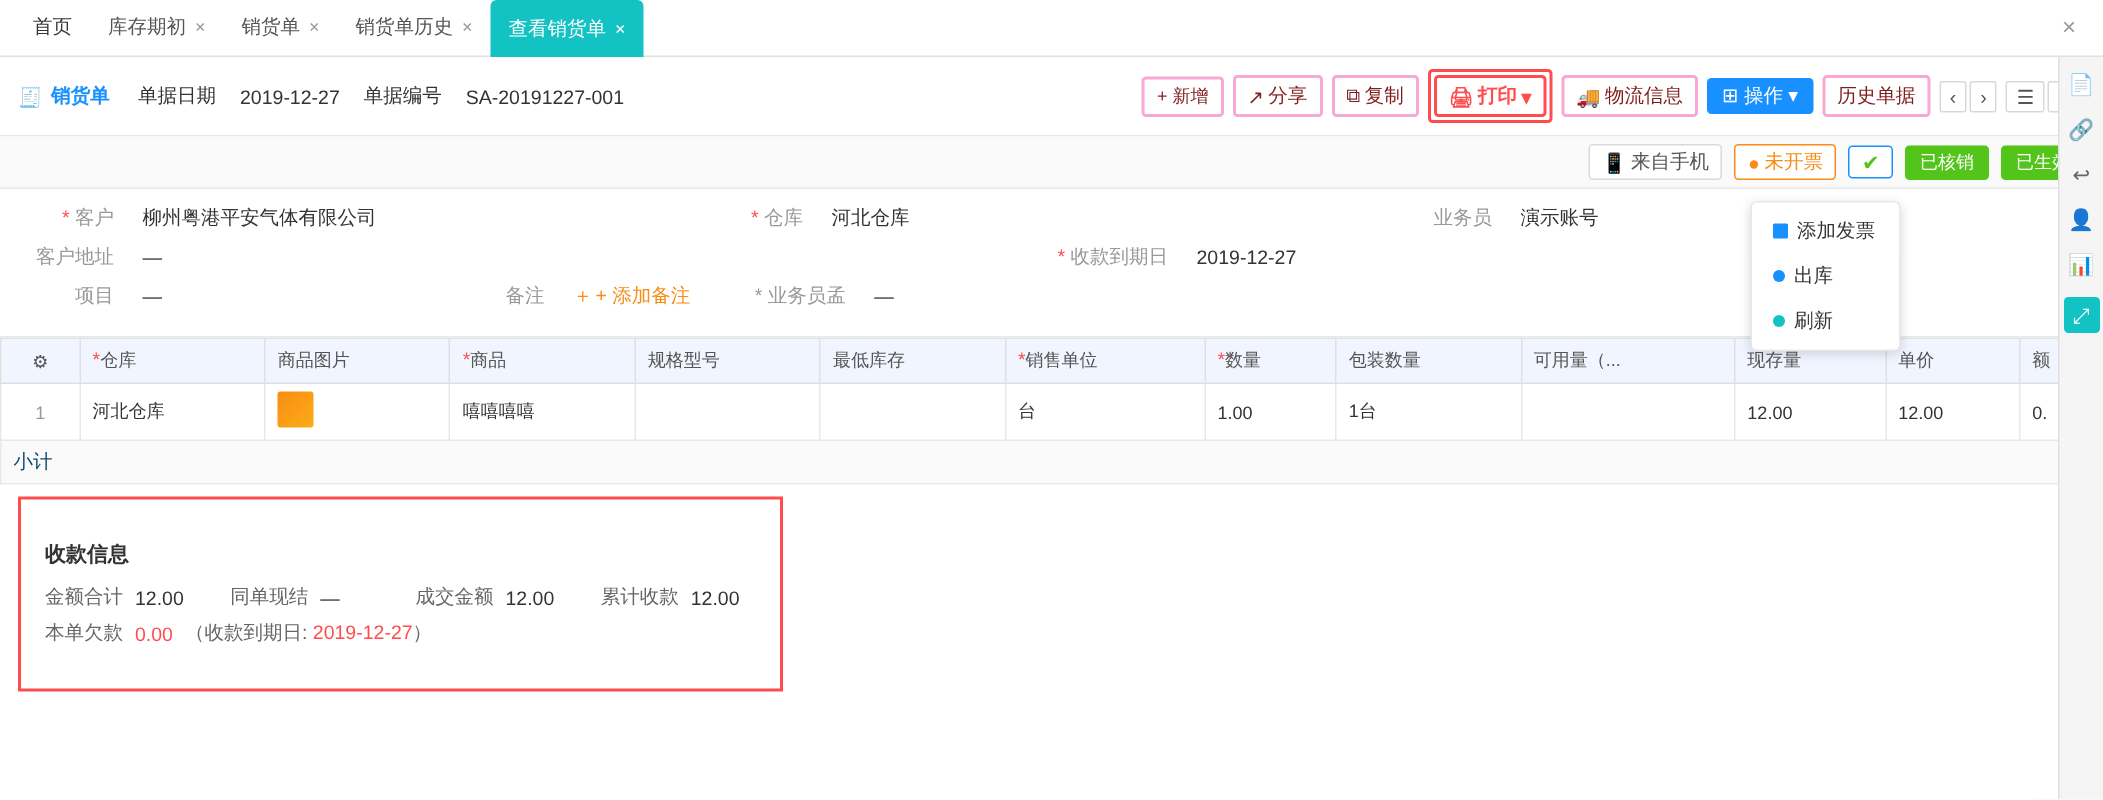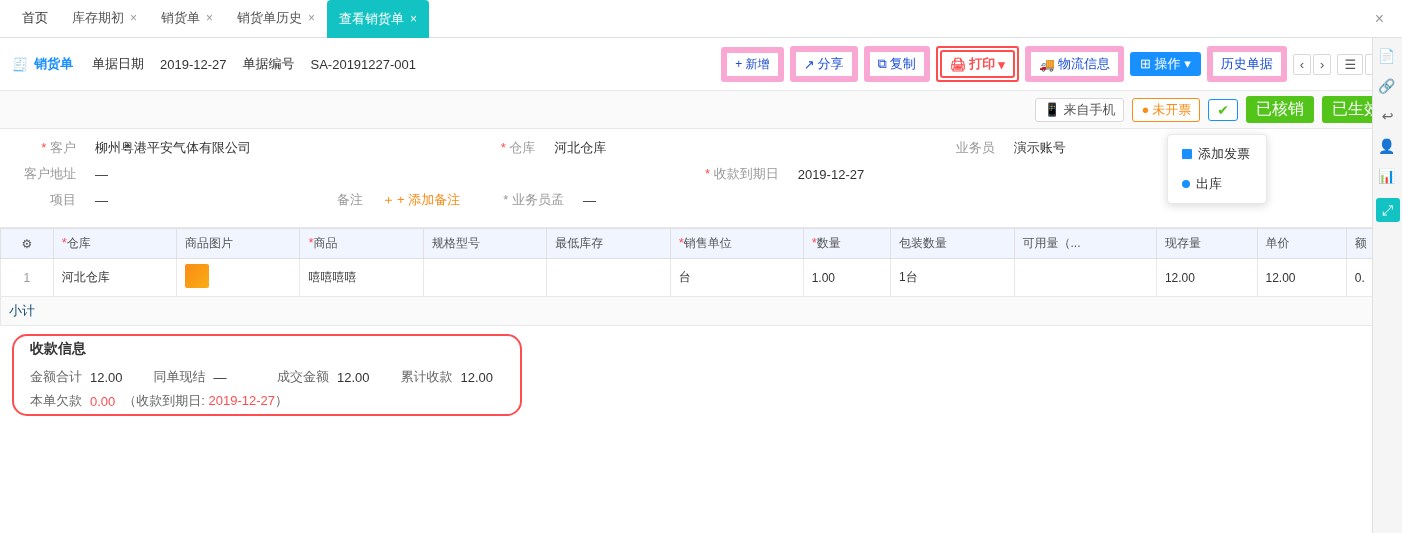--- a/index.html
+++ b/index.html
@@ -83,25 +83,25 @@
       display: flex;
       align-items: center;
       gap: 6px;
       margin-left: auto;
     }
     .btn-action {
       display: flex;
       align-items: center;
       gap: 3px;
       padding: 3px 8px;
-      border: 6px solid #f9a8d4;
+      border: 2px solid #f9a8d4;
       border-radius: 3px;
       background: #fff;
       cursor: pointer;
-      color: #1d4ed8;
+      color: #7f1d1d;
       font-size: 12px;
     }
     .btn-print {
       border: 2px solid #ff4d4f;
       color: #ff4d4f;
       font-weight: bold;
     }
     .btn-operation {
       background: #1890ff;
       color: #fff;
@@ -110,21 +110,21 @@
       border-radius: 3px;
       cursor: pointer;
     }
     .btn-status-green {
       background: #52c41a;
       color: #fff;
       border: none;
       padding: 3px 10px;
       border-radius: 3px;
       cursor: pointer;
-      font-size: 16px;
+      font-size: 12px;
     }
     .nav-arrows {
       display: flex;
       gap: 2px;
     }
     .nav-arrow {
       border: 1px solid #d9d9d9;
       border-radius: 2px;
       padding: 2px 6px;
       cursor: pointer;
@@ -232,23 +232,23 @@
       font-size: 12px;
       white-space: nowrap;
     }
     .row-num { text-align: center; color: #999; }
     .subtotal-row td { background: #fafafa; color: #0c4a6e; }
     .gear-td { text-align: center; }
 
     
     .payment-box {
       border: 2px solid #ff4d4f;
-      border-radius: 15px;
+      border-radius: 0;
       margin: 8px 12px;
-      padding: 4px 16px;
+      padding: 28px 16px;
       width: 510px;
       background: #fff;
     }
     .payment-title {
       font-weight: bold;
       color: #333;
       margin-bottom: 10px;
       font-size: 14px;
     }
     .payment-grid {
@@ -568,20 +568,24 @@
 
   <div class="dropdown-menu">
     <div class="dropdown-item">
       <span class="square-icon"></span>
       <span>添加发票</span>
     </div>
     <div class="dropdown-item">
       <span class="dot-blue"></span>
       <span>出库</span>
     </div>
+    <div class="dropdown-item">
+      <span class="dot-cyan"></span>
+      <span>刷新</span>
+    </div>
   </div>
 
   <div class="right-sidebar">
     <span class="sidebar-icon">📄</span>
     <span class="sidebar-icon">🔗</span>
     <span class="sidebar-icon">↩</span>
     <span class="sidebar-icon">👤</span>
     <span class="sidebar-icon">📊</span>
     <span class="sidebar-icon green-bg">⤢</span>
   </div>

